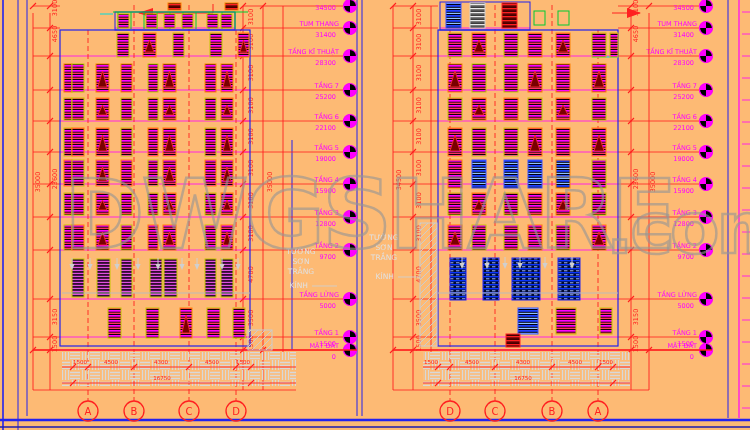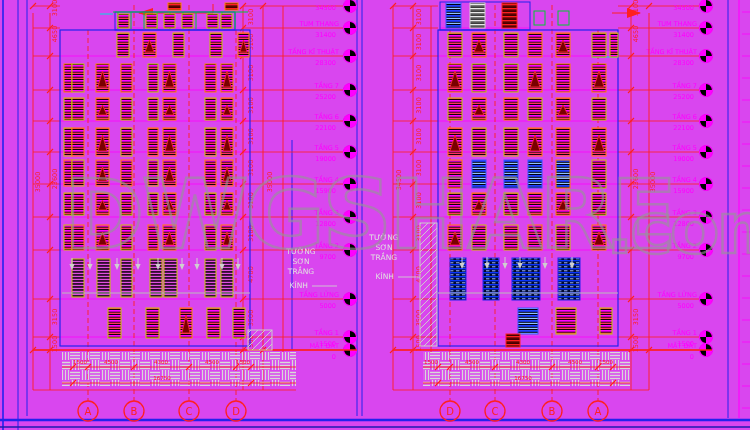--- a/index.html
+++ b/index.html
@@ -1,16 +1,16 @@
 <!DOCTYPE html>
 <html><head>
 <meta charset="utf-8">
 <style>
   html,body{margin:0;padding:0;background:#000;}
-  #stage{position:relative;width:750px;height:430px;background:#d946ef;overflow:hidden;
+  #stage{position:relative;width:750px;height:430px;background:#fdba74;overflow:hidden;
          font-family:"DejaVu Sans","Liberation Sans",sans-serif;}
   #cad{position:absolute;left:0;top:0;}
   .wm{position:absolute;font-weight:bold;color:transparent;pointer-events:none;
       -webkit-text-stroke:2.5px rgba(150,150,150,.72);letter-spacing:-3px;opacity:.85;
       font-family:"DejaVu Sans","Liberation Sans",sans-serif;white-space:nowrap;}
   #wm-main{left:64px;top:158px;font-size:97px;}
   #wm-suffix{left:606px;top:186px;font-size:72px;}
   text{font-family:"DejaVu Sans","Liberation Sans",sans-serif;}
 </style>
 </head>

